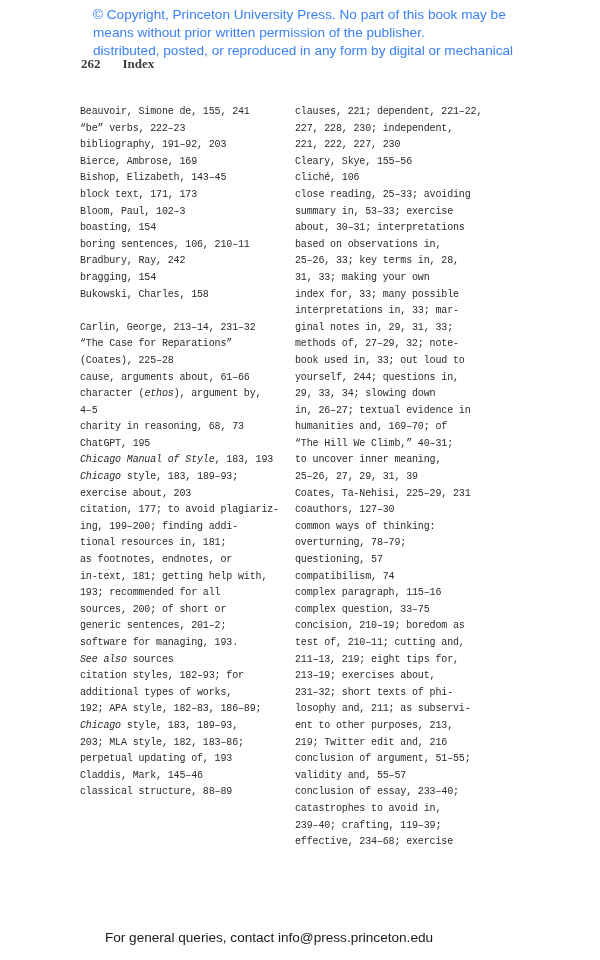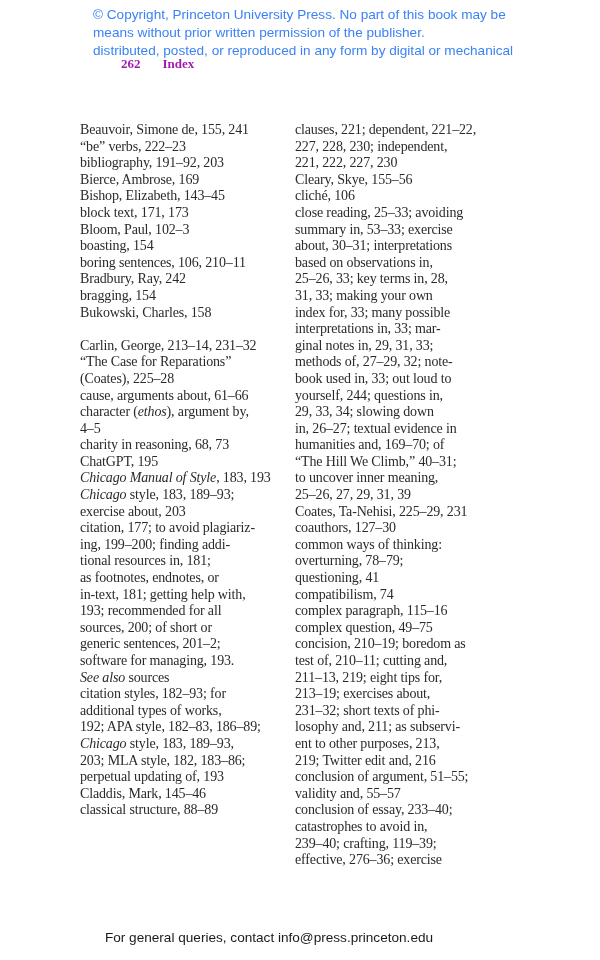--- a/index.html
+++ b/index.html
@@ -24,31 +24,30 @@
       line-height: 18px;
       color: #3b82f6;
     }
     .running-head {
       position: absolute;
       left: 81px;
       top: 56px;
       font-family: "Liberation Serif", serif;
       font-weight: bold;
       font-size: 13px;
-      color: #a21caf;
+      color: #404040;
       display: flex;
       gap: 22px;
-      margin-left: 40px;
     }
     .column {
       position: absolute;
-      top: 122px;
+      top: 104px;
       width: 215px;
-      font-family: Liberation Serif, serif;
-      font-size: 14px;
+      font-family: Liberation Mono, monospace;
+      font-size: 10px;
       line-height: 16.6px;
       color: #2a2a2a;
       letter-spacing: -0.15px;
     }
     .col-left { left: 80px; }
     .col-right { left: 295px; width: 225px; }
     .entry {
       padding-left: 20px;
       text-indent: -20px;
       white-space: normal;
@@ -207,46 +206,46 @@
     </div>
     <div class="entry">
       <span class="line">Coates, Ta-Nehisi, 225–29, 231</span>
     </div>
     <div class="entry">
       <span class="line">coauthors, 127–30</span>
     </div>
     <div class="entry">
       <span class="line">common ways of thinking:</span>
       <span class="line">overturning, 78–79;</span>
-      <span class="line">questioning, 41</span>
+      <span class="line">questioning, 57</span>
     </div>
     <div class="entry">
       <span class="line">compatibilism, 74</span>
     </div>
     <div class="entry">
       <span class="line">complex paragraph, 115–16</span>
     </div>
     <div class="entry">
-      <span class="line">complex question, 49–75</span>
+      <span class="line">complex question, 33–75</span>
     </div>
     <div class="entry">
       <span class="line">concision, 210–19; boredom as</span>
       <span class="line">test of, 210–11; cutting and,</span>
       <span class="line">211–13, 219; eight tips for,</span>
       <span class="line">213–19; exercises about,</span>
       <span class="line">231–32; short texts of phi-</span>
       <span class="line">losophy and, 211; as subservi-</span>
       <span class="line">ent to other purposes, 213,</span>
       <span class="line">219; Twitter edit and, 216</span>
     </div>
     <div class="entry">
       <span class="line">conclusion of argument, 51–55;</span>
       <span class="line">validity and, 55–57</span>
     </div>
     <div class="entry">
       <span class="line">conclusion of essay, 233–40;</span>
       <span class="line">catastrophes to avoid in,</span>
       <span class="line">239–40; crafting, 119–39;</span>
-      <span class="line">effective, 276–36; exercise</span>
+      <span class="line">effective, 234–68; exercise</span>
     </div>
   </div>
 
 <div class="footer">For general queries, contact info@press.princeton.edu</div>
 
 </body></html>

